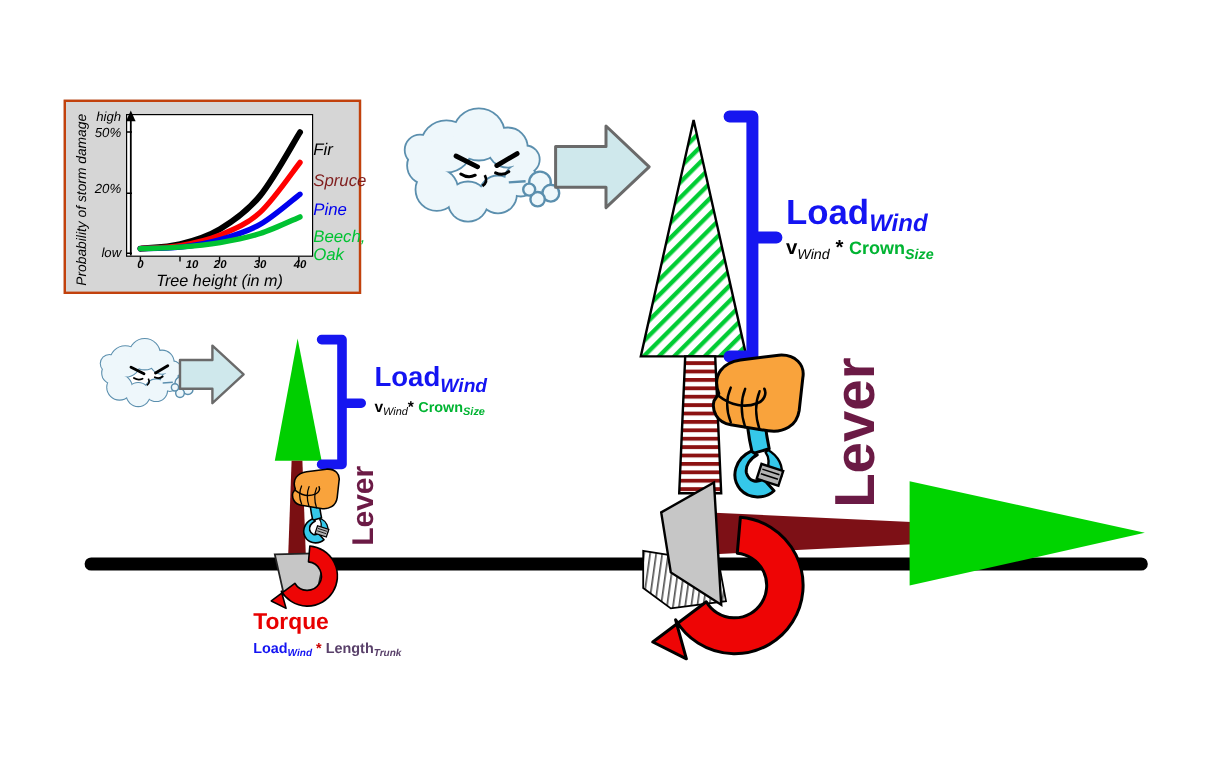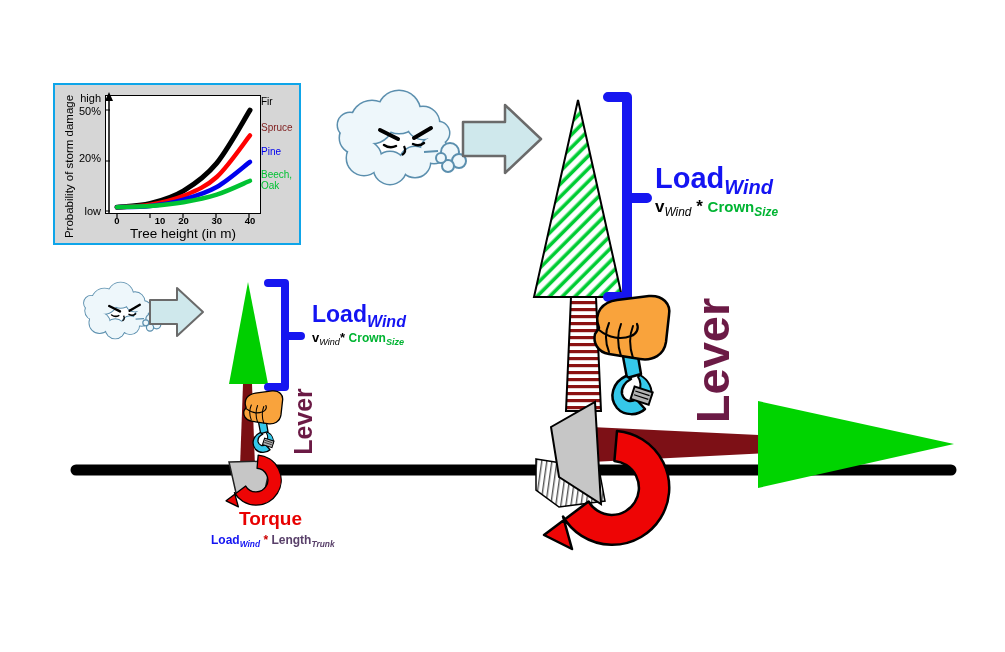--- a/index.html
+++ b/index.html
@@ -1,40 +1,40 @@
 <!DOCTYPE html>
 <html><head>
 <meta charset="utf-8">
 <style>
   html,body{margin:0;padding:0;background:#fff;}
   #page{position:relative;width:1005px;height:652px;background:#fff;overflow:hidden;
         font-family:"Liberation Sans",sans-serif;}
   #scene{position:absolute;left:0;top:0;width:1005px;height:652px;}
   
   #chart-panel{position:absolute;left:53px;top:83px;width:248px;height:162px;
-               background:#d6d6d6;border:2px solid #0ea5e9;box-sizing:border-box;}
+               background:#d6d6d6;border:2px solid #c2410c;box-sizing:border-box;font-style:italic;}
   #plot-area{position:absolute;left:50px;top:10px;width:156px;height:119px;
              background:#fff;border:1px solid #000;box-sizing:border-box;}
   #chart-svg{position:absolute;left:0;top:0;width:248px;height:162px;}
   .ytick{position:absolute;left:0;width:46px;text-align:right;font-size:11px;color:#000;}
   .xtick{position:absolute;top:130px;width:22px;text-align:center;font-size:9.5px;font-weight:bold;color:#000;}
   #xlabel{position:absolute;left:50px;top:141px;width:156px;text-align:center;font-size:13.5px;color:#000;}
   #ylabel{position:absolute;left:-64px;top:74px;width:158px;height:15px;text-align:center;
           font-size:11.5px;color:#000;transform:rotate(-90deg);}
   #legend{position:absolute;left:206px;top:12px;width:44px;}
-  .legend-item{position:absolute;left:0;width:44px;font-size:10px;line-height:1.05;}
+  .legend-item{position:absolute;left:0;width:44px;font-size:14px;line-height:1.05;margin-top:20px;}
   
   .abs{position:absolute;}
   .load-main{color:#1414f2;font-weight:bold;}
   .sub{font-size:70%;vertical-align:-25%;font-style:italic;}
   .fv{color:#000;font-weight:bold;}
   .fstar{color:#000;font-weight:bold;}
   .fcrown{color:#00b432;font-weight:bold;}
   .lever{color:#6b1a45;font-weight:bold;transform:rotate(-90deg);text-align:center;}
-  #torque-title{color:#e80000;font-weight:bold;font-size:19px;margin-left:28px;}
+  #torque-title{color:#e80000;font-weight:bold;font-size:19px;}
   .t-load{color:#1414f2;font-weight:bold;}
   .t-star{color:#cc0000;font-weight:bold;}
   .t-len{color:#59406a;font-weight:bold;}
 </style>
 </head>
 <body>
 
 <div id="page">
 
   <svg id="scene" viewBox="0 0 1005 652">

